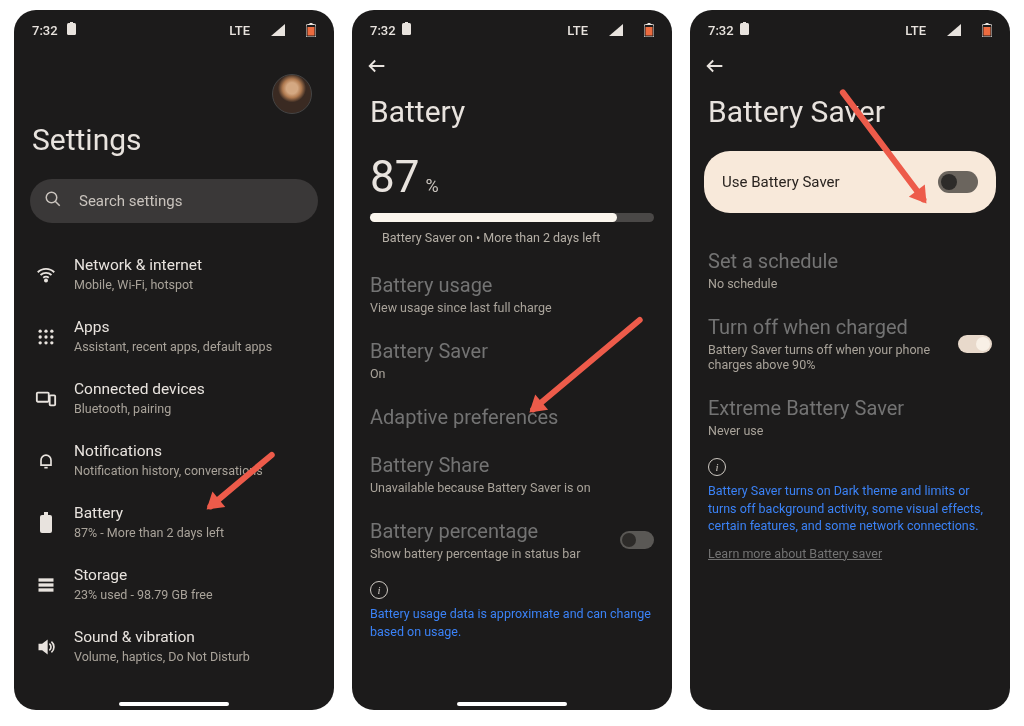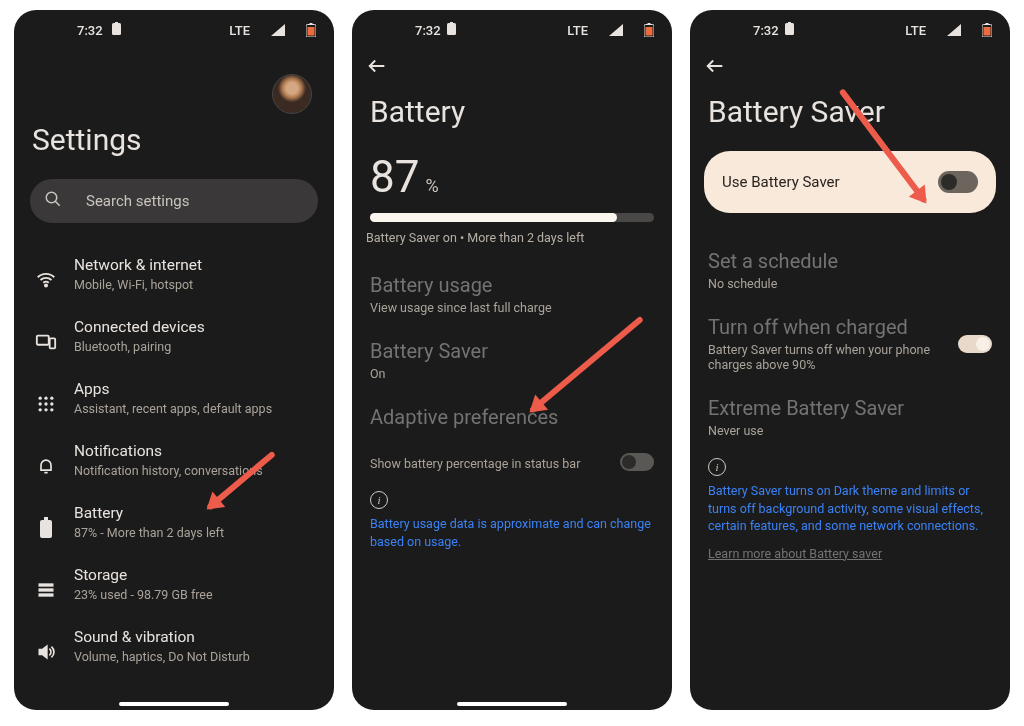--- a/index.html
+++ b/index.html
@@ -24,21 +24,20 @@
   overflow: hidden;
   position: relative;
 }
 .statusbar {
   display: flex;
   justify-content: space-between;
   align-items: center;
   font-size: 13px;
   font-weight: 500;
   padding: 2px 4px 8px 4px;
-  margin-left: 45px;
 }
 .statusbar .right { display: flex; align-items: center; gap: 21px; }
 .sig, .bat {
   display: inline-block;
 }
 .sig svg, .bat svg { display: block; }
 .back-btn {
   width: 28px; height: 28px;
   display: flex; align-items: center; justify-content: flex-start;
   margin: 6px 0 14px 0;
@@ -58,30 +57,30 @@
   background: radial-gradient(circle at 50% 35%, #d4a882 18%, #b07a50 30%, #3a2a22 45%);
   border: 1px solid #444;
   cursor: pointer;
 }
 .search-pill {
   background: #3a3838;
   border-radius: 24px;
   height: 44px;
   display: flex; align-items: center;
   padding: 0 14px;
-  gap: 24px;
+  gap: 17px;
   margin: 0 2px 20px 2px;
   color: #c9c3bd;
   font-size: 15px;
   cursor: text;
 }
 .list-item {
   display: flex;
   gap: 16px;
-  align-items: flex-end;
+  align-items: center;
   padding: 13px 6px;
   cursor: pointer;
 }
 .list-item .icon {
   flex: 0 0 24px;
   width: 24px; height: 24px;
   margin-top: 2px;
   display:flex; align-items:center; justify-content:center;
 }
 .list-item .txt { flex: 1; }
@@ -95,21 +94,21 @@
   margin-top: 3px;
 }
 .big-pct { display:flex; align-items: baseline; margin: 0 4px 10px 4px;}
 .big-pct .num { font-size: 44px; font-weight: 400; }
 .big-pct .pct { font-size: 18px; margin-left: 6px; color: #c9c3bd;}
 .bar {
   height: 9px; background: #4a4847; border-radius: 6px;
   margin: 0 4px 8px 4px; position: relative;
 }
 .bar .fill { position:absolute; left:0; top:0; bottom:0; background:#fbf6ee; border-radius:6px; }
-.small-line { font-size: 12.5px; color: #b5afa6; margin: 0 4px 16px 0; }
+.small-line { font-size: 12.5px; color: #b5afa6; margin: 0 4px 16px 16px; }
 .row {
   padding: 12px 4px;
   cursor: pointer;
   position: relative;
 }
 .row .t { font-size: 20px; color: #737373; }
 .row .s { font-size: 12.5px; color: #a9a39a; margin-top: 3px; }
 .toggle {
   position: absolute; right: 4px; top: 50%;
   transform: translateY(-50%);
@@ -214,47 +213,47 @@
           <circle cx="12" cy="18" r="1.2" fill="#e8e3de"></circle>
         </svg>
       </span>
     <div class="txt">
         <div class="item-title">Network &amp; internet</div>
         <div class="item-sub">Mobile, Wi-Fi, hotspot</div>
       </div>
   </div>
   <div class="list-item">
     <span class="icon">
-        <svg width="22" height="22" viewBox="0 0 24 24" fill="none" stroke="#e8e3de" stroke-width="2">
-          <rect x="2" y="5" width="13" height="10" rx="1"></rect>
-          <rect x="16" y="8" width="6" height="11" rx="1"></rect>
-        </svg>
-      </span>
-    <div class="txt">
-        <div class="item-title">Connected devices</div>
-        <div class="item-sub">Bluetooth, pairing</div>
-      </div>
-  </div>
-  <div class="list-item">
-    <span class="icon">
         <svg width="20" height="20" viewBox="0 0 24 24" fill="#e8e3de">
           <circle cx="5" cy="5" r="2"></circle>
           <circle cx="12" cy="5" r="2"></circle>
           <circle cx="19" cy="5" r="2"></circle>
           <circle cx="5" cy="12" r="2"></circle>
           <circle cx="12" cy="12" r="2"></circle>
           <circle cx="19" cy="12" r="2"></circle>
           <circle cx="5" cy="19" r="2"></circle>
           <circle cx="12" cy="19" r="2"></circle>
           <circle cx="19" cy="19" r="2"></circle>
         </svg>
       </span>
     <div class="txt">
         <div class="item-title">Apps</div>
         <div class="item-sub">Assistant, recent apps, default apps</div>
+      </div>
+  </div>
+  <div class="list-item">
+    <span class="icon">
+        <svg width="22" height="22" viewBox="0 0 24 24" fill="none" stroke="#e8e3de" stroke-width="2">
+          <rect x="2" y="5" width="13" height="10" rx="1"></rect>
+          <rect x="16" y="8" width="6" height="11" rx="1"></rect>
+        </svg>
+      </span>
+    <div class="txt">
+        <div class="item-title">Connected devices</div>
+        <div class="item-sub">Bluetooth, pairing</div>
       </div>
   </div>
   <div class="list-item">
     <span class="icon">
         <svg width="20" height="20" viewBox="0 0 24 24" fill="none" stroke="#e8e3de" stroke-width="2">
           <path d="M6 17 L18 17 L18 11 A6 6 0 0 0 6 11 Z"></path>
           <line x1="10" y1="20" x2="14" y2="20"></line>
         </svg>
       </span>
     <div class="txt">
@@ -350,21 +349,26 @@
     <div class="t">Battery usage</div>
     <div class="s">View usage since last full charge</div>
   </div>
   <div class="row">
     <div class="t">Battery Saver</div>
     <div class="s">On</div>
   </div>
   <div class="row">
     <div class="t">Adaptive preferences</div>
   </div>
+  <div class="row">
+    <div class="t">Battery Share</div>
+    <div class="s">Unavailable because Battery Saver is on</div>
+  </div>
   <div class="row" style="padding-right:44px;">
+    <div class="t">Battery percentage</div>
     <div class="s">Show battery percentage in status bar</div>
     <div class="toggle"></div>
   </div>
 
   <div class="info-icon">i</div>
   <div class="info-text">Battery usage data is approximate and can change based on usage.</div>
 
   <div class="home-ind"></div>
   <span class="arrow" style="left:290px; top:305px; width:145px; transform:rotate(140deg);"></span>
 </div>

